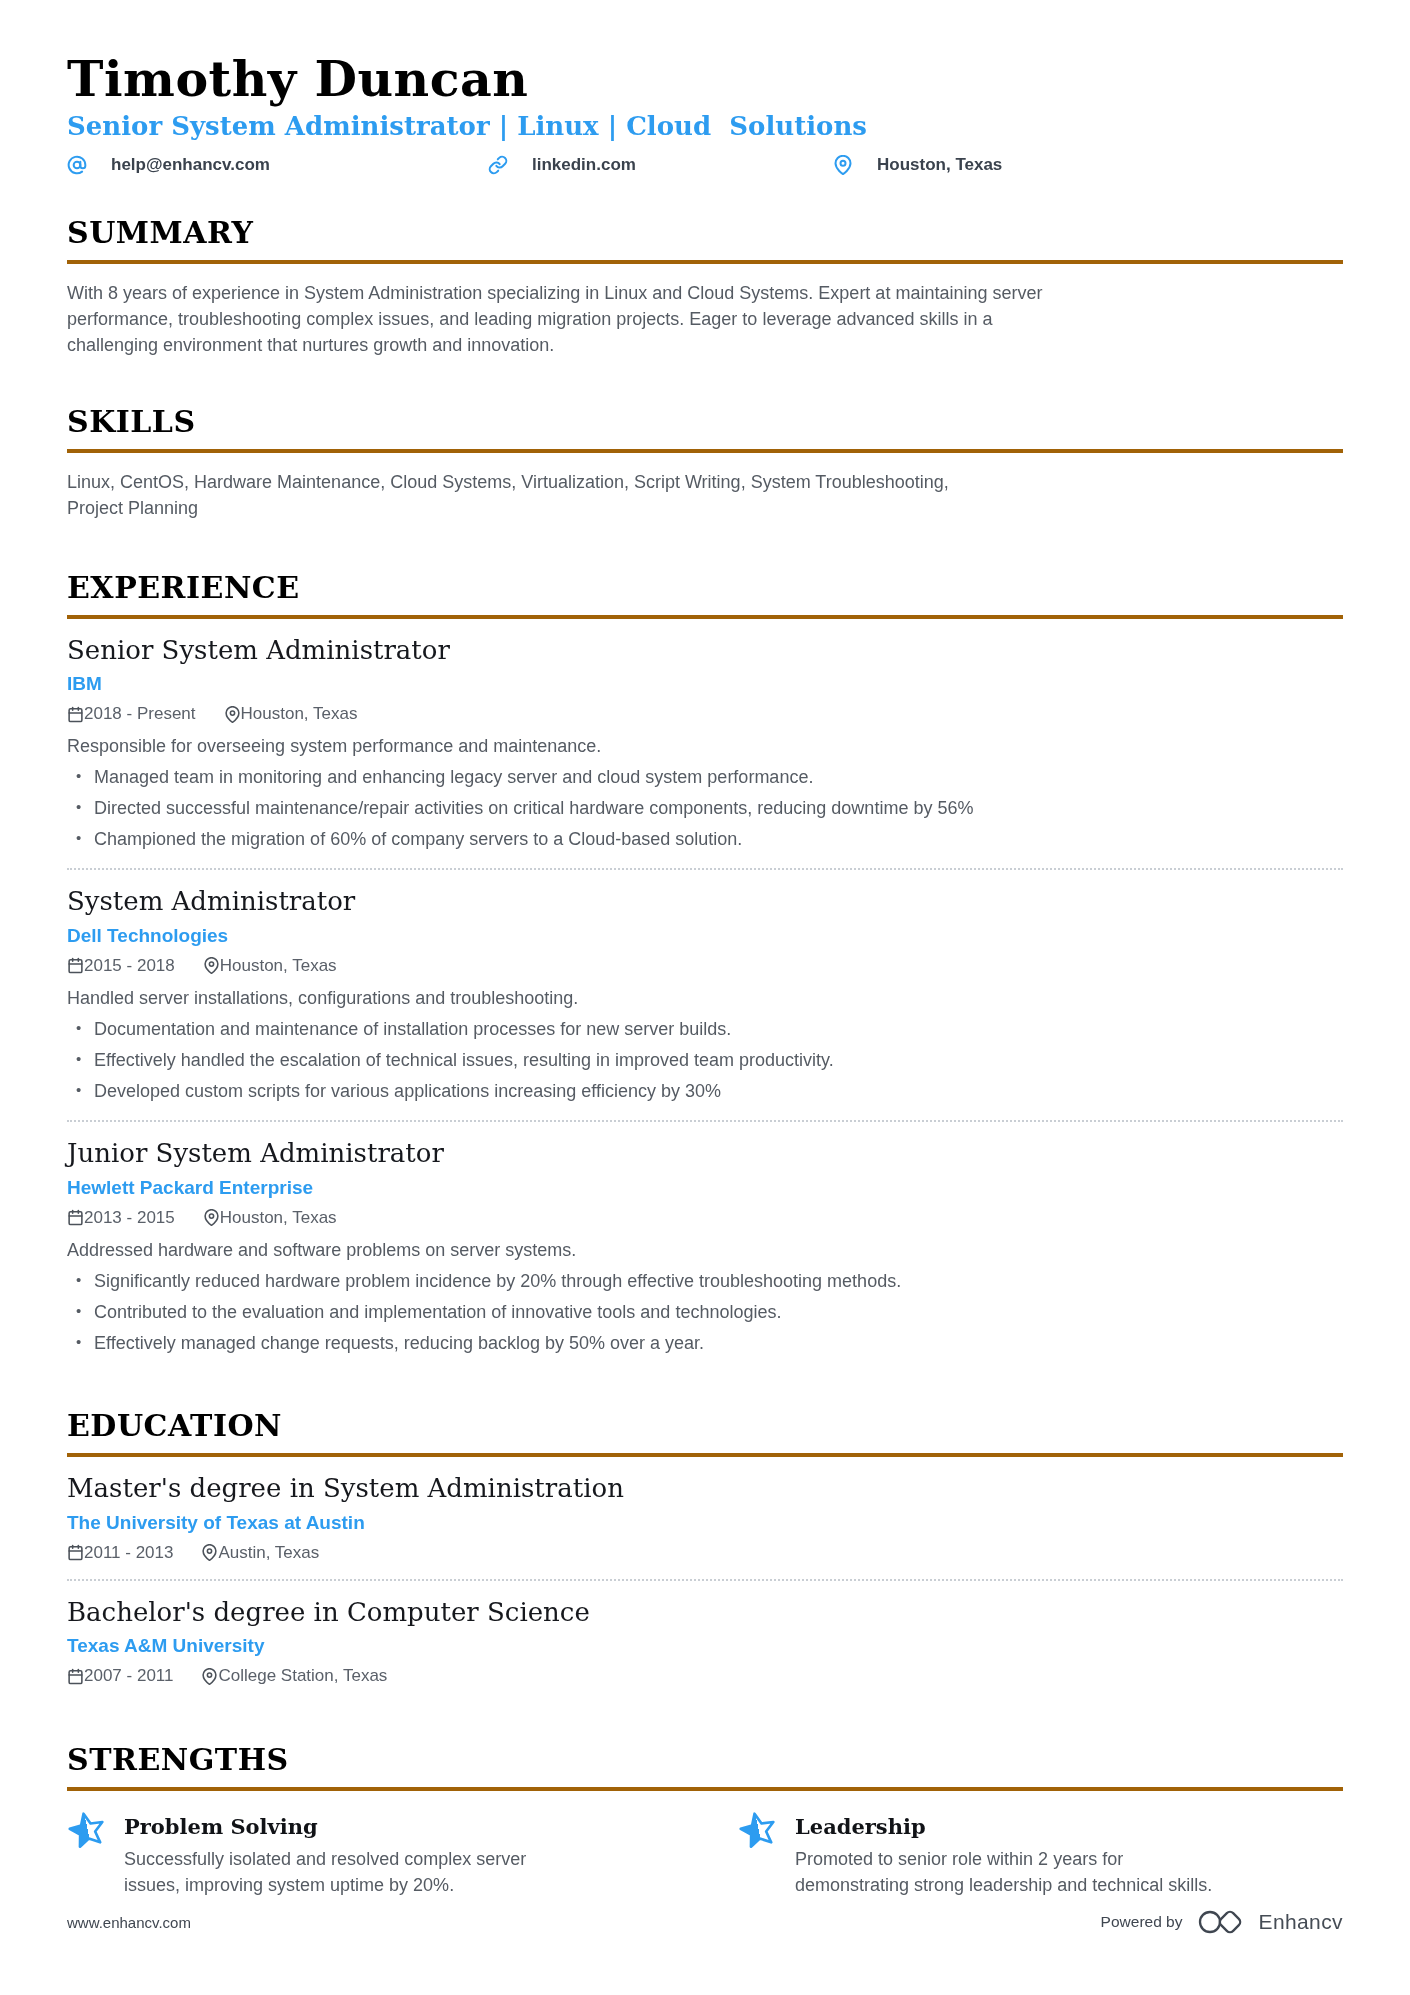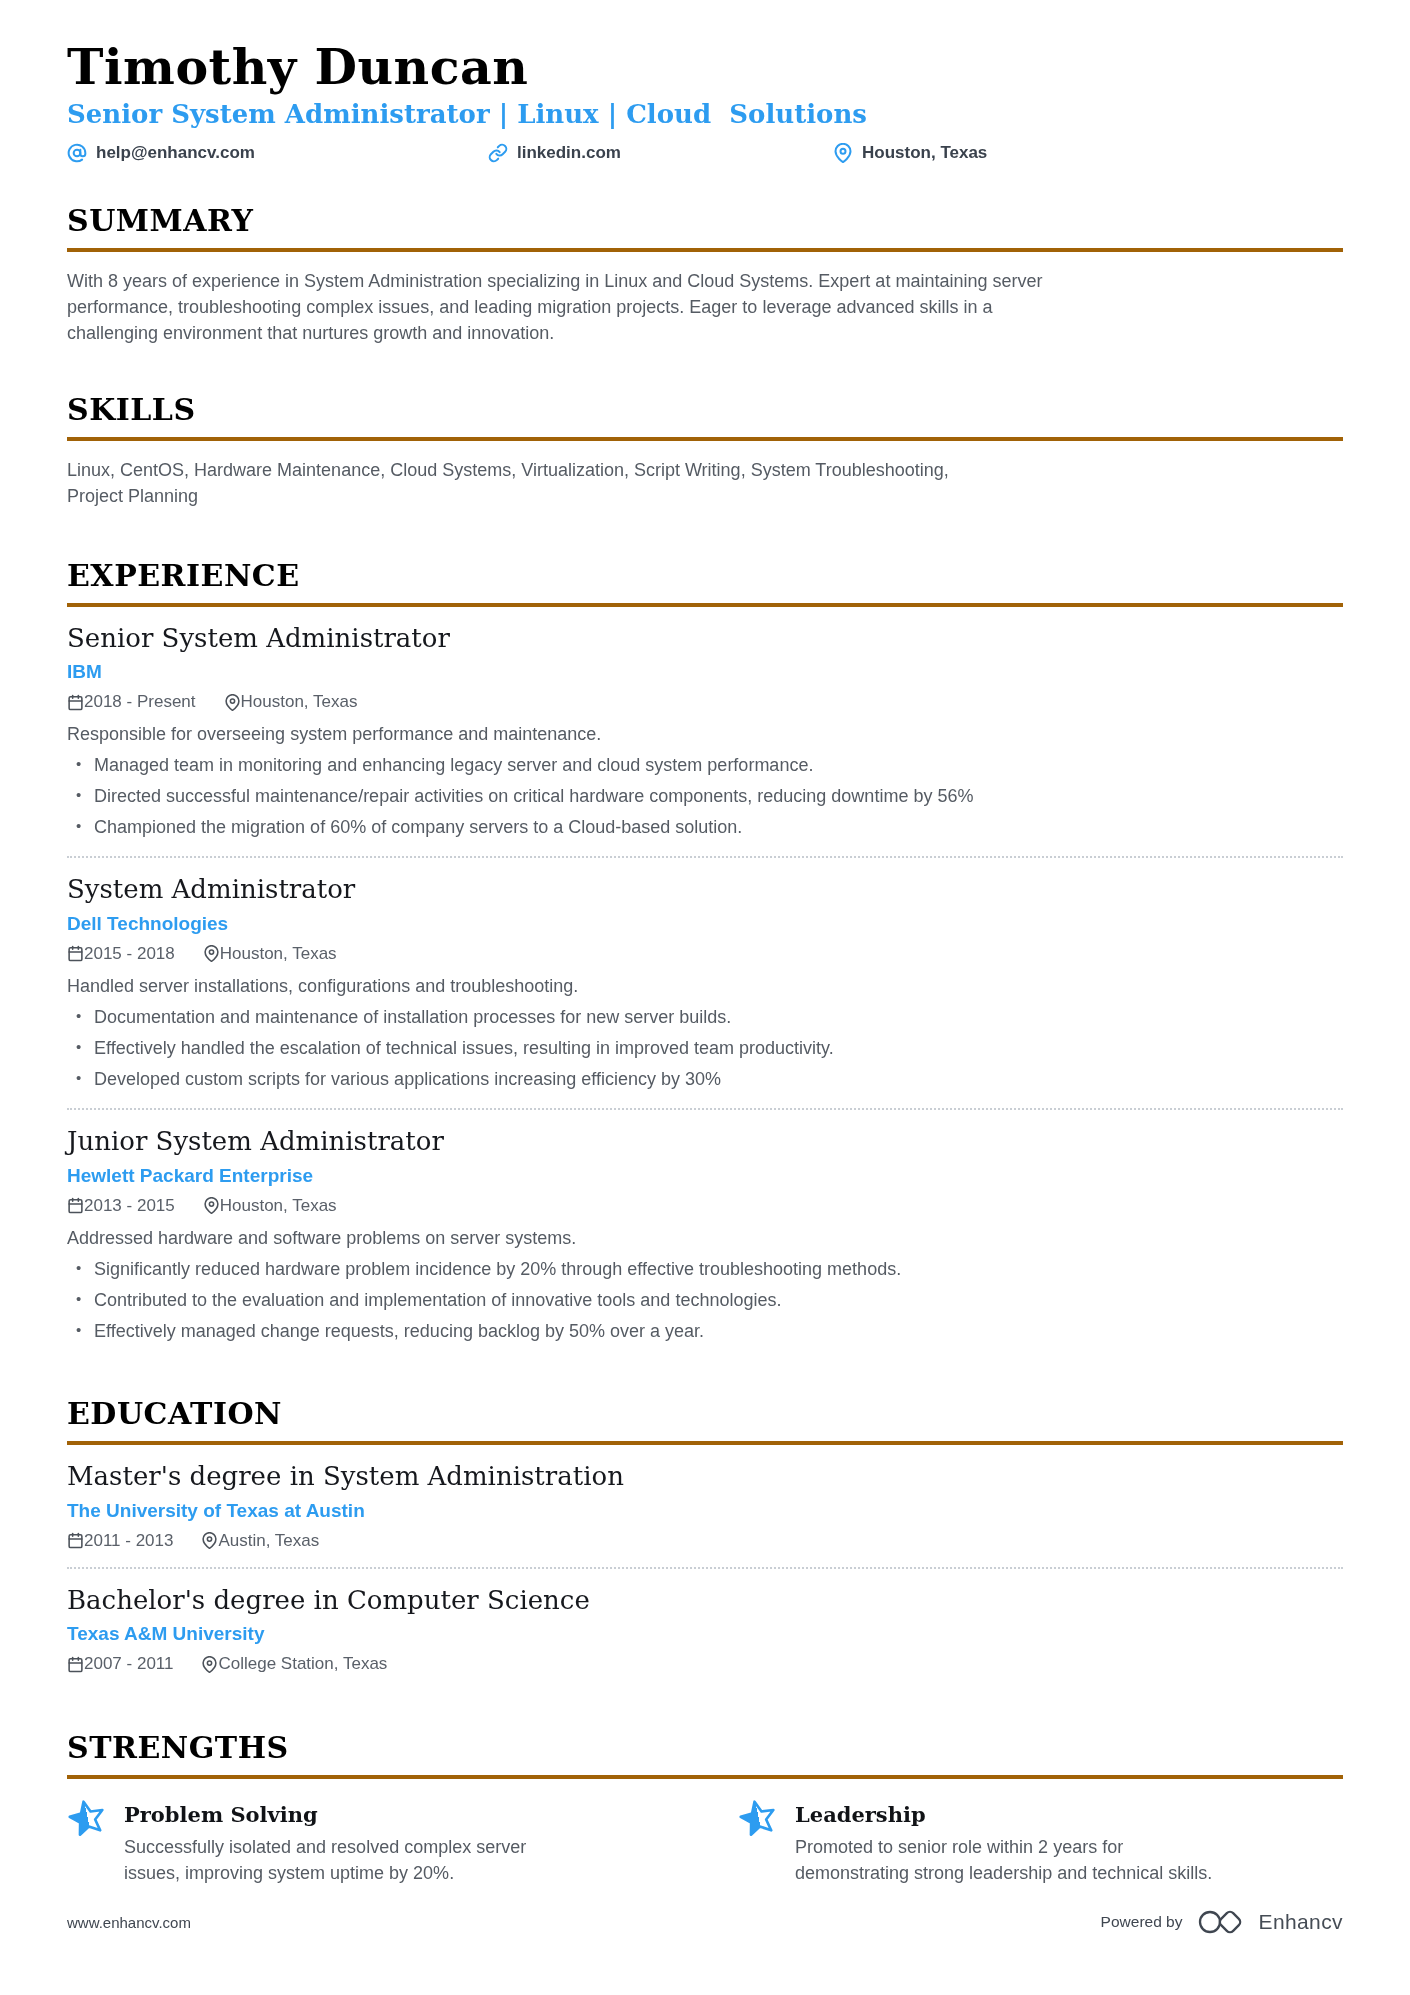--- a/index.html
+++ b/index.html
@@ -4,36 +4,36 @@
 <style>
   * { box-sizing: border-box; margin: 0; padding: 0; }
   html, body { background: #ffffff; }
   body {
     width: 1410px; height: 1995px; overflow: hidden;
     font-family: "Liberation Sans", "DejaVu Sans", sans-serif;
     color: #555b63;
   }
   .page {
     width: 1410px; height: 1995px;
-    padding: 40px 67px 58px 67px;
+    padding: 52px 67px 58px 67px;
     display: flex; flex-direction: column;
   }
   
   .name {
     font-family: "DejaVu Serif", "Liberation Serif", serif;
     font-weight: 700; font-size: 49px; line-height: 1.12;
     color: #000000; letter-spacing: 0.5px;
   }
   .headline {
     font-family: "DejaVu Serif", "Liberation Serif", serif;
     font-weight: 700; font-size: 26px; line-height: 1.2;
     color: #2d9cf0; margin-top: 4px; white-space: pre-wrap;
   }
   .contact-row { display: flex; align-items: center; margin-top: 13px; }
-  .contact-item { display: flex; align-items: center; gap: 9px;
+  .contact-item { display: flex; align-items: center; gap: 24px;
     font-size: 17px; font-weight: 700; color: #3a424d; }
   .contact-item.c1 { width: 421px; }
   .contact-item.c2 { width: 345px; }
   .cicon { width: 20px; height: 20px; display: inline-flex; flex: none; }
   .cicon svg { width: 20px; height: 20px; stroke: #2d9cf0; fill: none;
     stroke-width: 2.4; stroke-linecap: round; stroke-linejoin: round; }
   
   section.sum { margin-top: 40px; }
   section.skl { margin-top: 46px; }
   section.exp { margin-top: 48px; }

